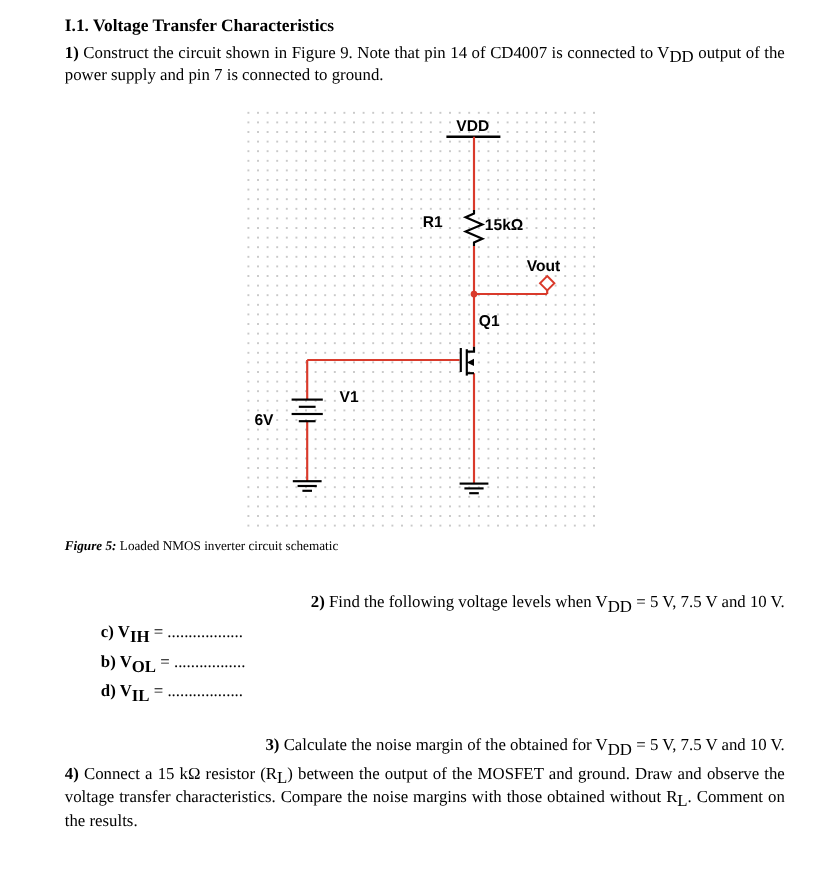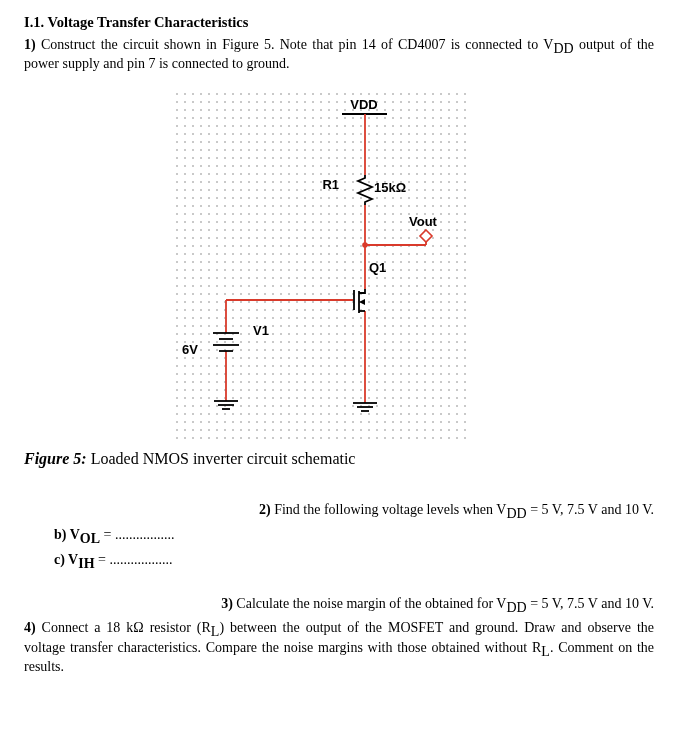--- a/index.html
+++ b/index.html
@@ -1,52 +1,52 @@
 <!DOCTYPE html>
 <html><head>
 <meta charset="utf-8">
 <style>
   * { box-sizing: border-box; }
   html, body { margin: 0; padding: 0; background: #ffffff; }
   body {
     width: 692px; height: 735px; overflow: hidden;
     font-family: "Liberation Serif", serif; color: #000;
   }
-  .page { padding: 8px 38px 0 24px; }
+  .page { padding: 8px 38px 0 54px; }
   h1.heading { font-size: 14.5px; font-weight: bold; margin: 6px 0 4px 0; }
   p { margin: 0; font-size: 14px; line-height: 1.38; }
   .body-text { text-align: justify; margin-top: 2px; }
   sub { font-size: 14px; line-height: 0; }
   b.marker { font-weight: bold; }
 
   .schematic {
     position: relative; margin: 14px 0 0 147px;
     width: 296px; height: 352px;
     background-image: radial-gradient(circle, #c9c9c9 1px, rgba(0,0,0,0) 1.1px);
     background-size: 8px 8px; background-position: 2px 2px; text-align: center;
   }
   .schematic svg { position: absolute; left: 0; top: 0; }
   svg text { font-family: "Liberation Sans", sans-serif; font-weight: bold; font-size: 13px; fill: #000; }
 
-  .caption { font-size: 16px; margin-top: 8px; }
+  .caption { font-size: 11px; margin-top: 8px; }
   .caption .cap-label { font-style: italic; font-weight: bold; }
 
   .item { margin-top: 30px; text-align: right; }
   .item3 { margin-top: 26px; }
   .item4 { margin-top: 5px; text-align: justify; }
   .sub-item { margin: 7px 0 0 30px; line-height: 1.25; }
 </style>
 </head>
 <body>
 
 <div class="page">
 
   <h1 class="heading">I.1. Voltage Transfer Characteristics</h1>
 
-  <p class="body-text"><b class="marker">1)</b><span> Construct the circuit shown in Figure 5. Note that pin 14 of CD4007 is connected to V</span><sub>DD</sub><span> output of the power supply and pin 7 is connected to ground.</span></p>
+  <p class="body-text"><b class="marker">1)</b><span> Construct the circuit shown in Figure 9. Note that pin 14 of CD4007 is connected to V</span><sub>DD</sub><span> output of the power supply and pin 7 is connected to ground.</span></p>
 
   <div class="schematic">
     <svg width="296" height="352" viewBox="0 0 296 352">
 
       <text x="193" y="21" text-anchor="middle">VDD</text>
       <line x1="171" y1="26" x2="216" y2="26" stroke="#000" stroke-width="2"></line>
 
       <g fill="none" stroke-width="1.8" stroke="#d93a2b">
         <line x1="194" y1="26" x2="194" y2="87"></line>
         <line x1="194" y1="117" x2="194" y2="157"></line>
@@ -97,20 +97,21 @@
       <text x="198" y="184">Q1</text>
       <text x="82" y="247">V1</text>
       <text x="11" y="266">6V</text>
     </svg>
   </div>
 
   <p class="caption"><span class="cap-label">Figure 5:</span><span> Loaded NMOS inverter circuit schematic</span></p>
 
   <p class="item"><b class="marker">2)</b><span> Find the following voltage levels when V</span><sub>DD</sub><span> = 5 V, 7.5 V and 10 V.</span></p>
 
+  <p class="sub-item"><b class="marker">c) V</b><sub class="marker" style="font-weight:bold">IH</sub><span> = ..................</span></p>
   <p class="sub-item"><b class="marker">b) V</b><sub class="marker" style="font-weight:bold">OL</sub><span> = .................</span></p>
-  <p class="sub-item"><b class="marker">c) V</b><sub class="marker" style="font-weight:bold">IH</sub><span> = ..................</span></p>
+  <p class="sub-item"><b class="marker">d) V</b><sub class="marker" style="font-weight:bold">IL</sub><span> = ..................</span></p>
 
   <p class="item item3"><b class="marker">3)</b><span> Calculate the noise margin of the obtained for V</span><sub>DD</sub><span> = 5 V, 7.5 V and 10 V.</span></p>
 
-  <p class="item4"><b class="marker">4)</b><span> Connect a 18 kΩ resistor (R</span><sub>L</sub><span>) between the output of the MOSFET and ground. Draw and observe the voltage transfer characteristics. Compare the noise margins with those obtained without R</span><sub>L</sub><span>. Comment on the results.</span></p>
+  <p class="item4"><b class="marker">4)</b><span> Connect a 15 kΩ resistor (R</span><sub>L</sub><span>) between the output of the MOSFET and ground. Draw and observe the voltage transfer characteristics. Compare the noise margins with those obtained without R</span><sub>L</sub><span>. Comment on the results.</span></p>
 
 </div>
 
 </body></html>

